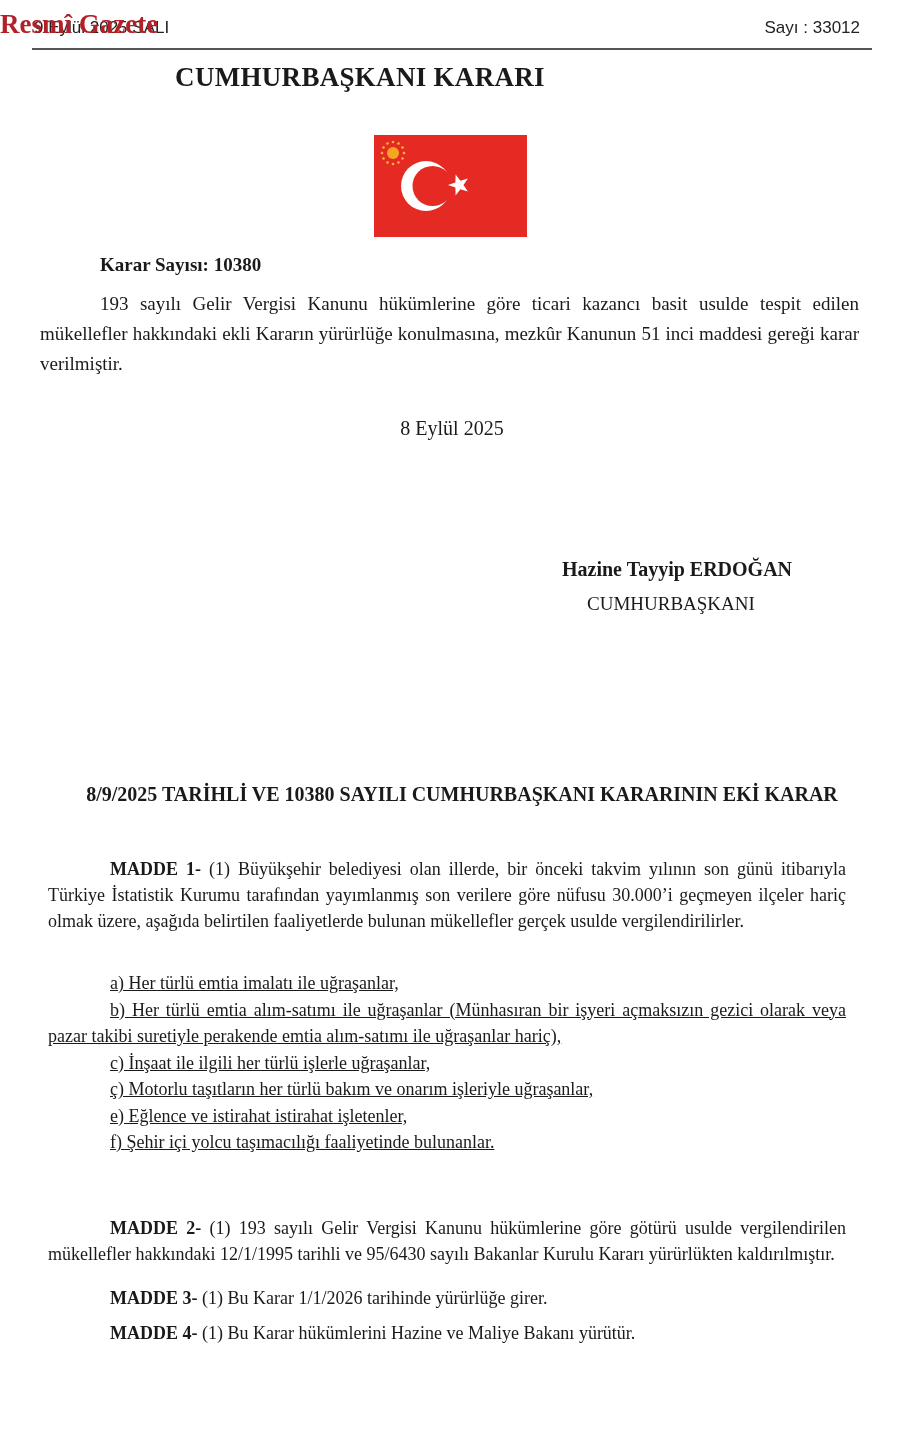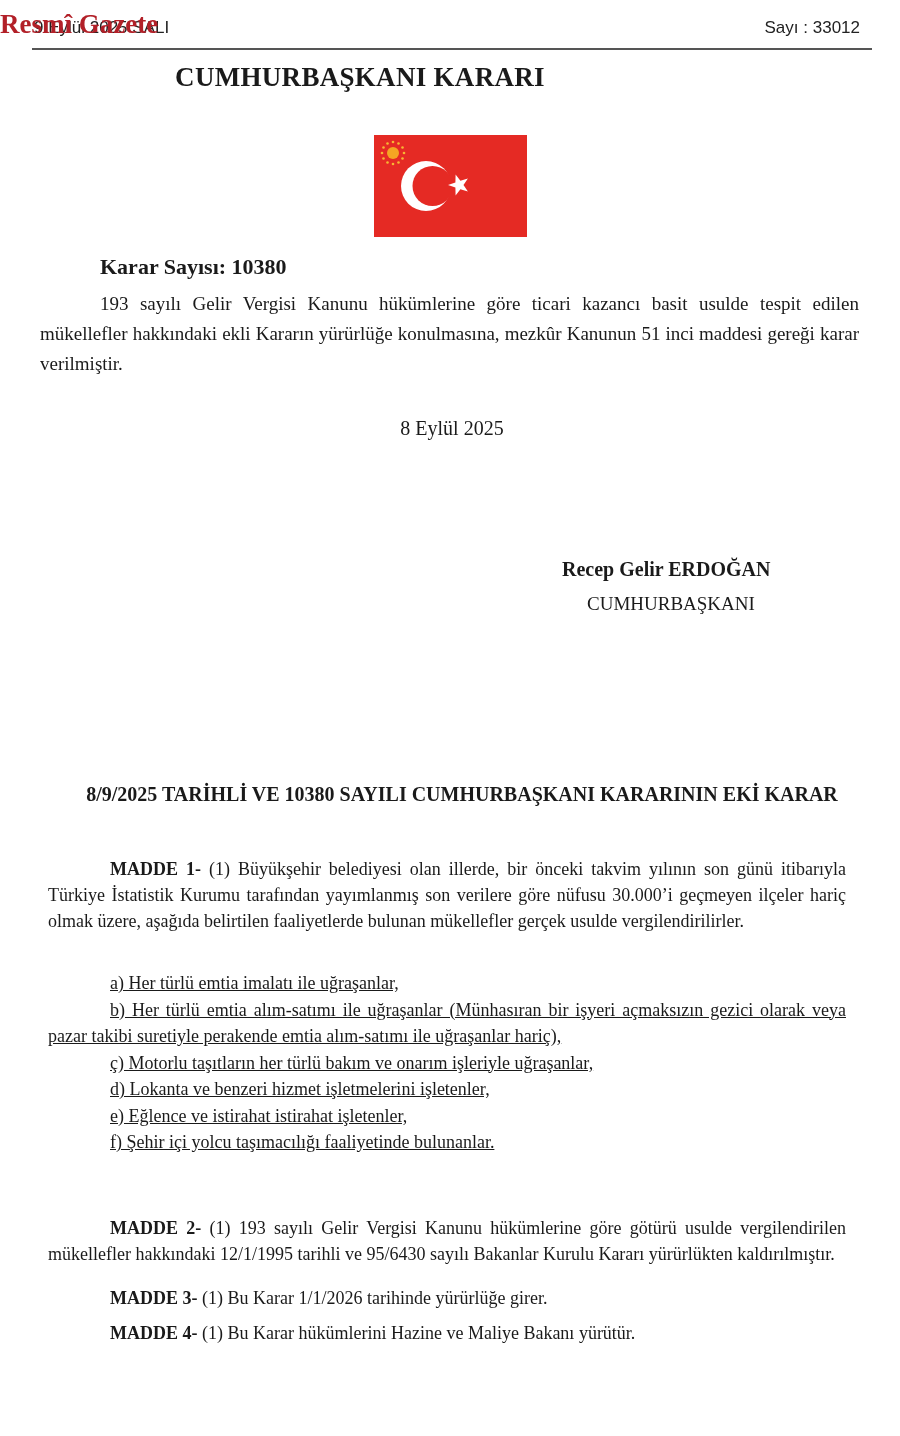--- a/index.html
+++ b/index.html
@@ -10,21 +10,21 @@
   .hdr-left { position: absolute; left: 34px; top: 18px; font-size: 17px; color: #222; }
   .hdr-title { position: absolute; left: 0; width: 900px; top: 9px; text-align: left; font-size: 27px; font-weight: bold; color: #b22028; }
   .hdr-right { position: absolute; right: 40px; top: 18px; font-size: 17px; color: #222; }
   .hdr-rule { position: absolute; left: 32px; width: 840px; top: 48px; height: 2px; background: #555; }
 
   .doc-title { position: absolute; left: 0; width: 720px; top: 62px; text-align: center; font-size: 27px; font-weight: bold; letter-spacing: 0.3px; }
 
   .flag { position: absolute; left: 374px; top: 135px; width: 153px; height: 102px; background: #e52a24; overflow: hidden; }
   .flag svg { display: block; }
 
-  .karar-sayisi { position: absolute; left: 100px; top: 254px; font-size: 22px; font-weight: bold; }
+  .karar-sayisi { position: absolute; left: 100px; top: 254px; font-size: 19px; font-weight: bold; }
 
   .para { position: absolute; left: 40px; width: 819px; font-size: 19px; line-height: 30px; text-align: justify; text-indent: 60px; }
   .intro { top: 289px; }
 
   .date { position: absolute; left: 0; width: 904px; top: 417px; text-align: center; font-size: 20px; }
 
   .sig-name { position: absolute; left: 562px; top: 558px; font-size: 20px; font-weight: bold; }
   .sig-title { position: absolute; left: 587px; top: 593px; font-size: 19px; }
 
   .annex-title { position: absolute; left: 52px; width: 820px; top: 777px; text-align: center; font-size: 20px; font-weight: bold; line-height: 34px; }
@@ -75,32 +75,32 @@
     <polygon fill="#ffffff" transform="translate(85,50) rotate(-90)" points="0,-11 2.6,-3.6 10.5,-3.4 4.2,1.4 6.5,8.9 0,4.5 -6.5,8.9 -4.2,1.4 -10.5,-3.4 -2.6,-3.6"></polygon>
   </svg>
 </div>
 
 <div class="karar-sayisi serif">Karar Sayısı: 10380</div>
 
 <div class="para intro serif">193 sayılı Gelir Vergisi Kanunu hükümlerine göre ticari kazancı basit usulde tespit edilen mükellefler hakkındaki ekli Kararın yürürlüğe konulmasına, mezkûr Kanunun 51 inci maddesi gereği karar verilmiştir.</div>
 
 <div class="date serif">8 Eylül 2025</div>
 
-<div class="sig-name serif">Recep Gelir ERDOĞAN</div>
+<div class="sig-name serif">Hazine Tayyip ERDOĞAN</div>
 <div class="sig-title serif">CUMHURBAŞKANI</div>
 
 <div class="annex-title serif">8/9/2025 TARİHLİ VE 10380 SAYILI CUMHURBAŞKANI KARARININ EKİ KARAR</div>
 
 <div class="madde m1 serif"><b>MADDE 1-</b><span> (1) Büyükşehir belediyesi olan illerde, bir önceki takvim yılının son günü itibarıyla Türkiye İstatistik Kurumu tarafından yayımlanmış son verilere göre nüfusu 30.000’i geçmeyen ilçeler hariç olmak üzere, aşağıda belirtilen faaliyetlerde bulunan mükellefler gerçek usulde vergilendirilirler.</span></div>
 
 <div class="items serif">
   <div class="it">a) Her türlü emtia imalatı ile uğraşanlar,</div>
   <div class="it">b) Her türlü emtia alım-satımı ile uğraşanlar (Münhasıran bir işyeri açmaksızın gezici olarak veya pazar takibi suretiyle perakende emtia alım-satımı ile uğraşanlar hariç),</div>
+  <div class="it">c)  İnşaat ile ilgili her türlü işlerle uğraşanlar,</div>
   <div class="it">ç) Motorlu taşıtların her türlü bakım ve onarım işleriyle uğraşanlar,</div>
-  <div class="it">d) Lokanta ve benzeri hizmet işletmelerini işletenler,</div>
   <div class="it">e) Eğlence ve istirahat istirahat işletenler,</div>
   <div class="it">f)  Şehir içi yolcu taşımacılığı faaliyetinde bulunanlar.</div>
 </div>
 
 <div class="madde m2 serif"><b>MADDE 2-</b><span> (1) 193 sayılı Gelir Vergisi Kanunu hükümlerine göre götürü usulde vergilendirilen mükellefler hakkındaki 12/1/1995 tarihli ve 95/6430 sayılı Bakanlar Kurulu Kararı yürürlükten kaldırılmıştır.</span></div>
 
 <div class="madde m3 serif"><b>MADDE 3-</b><span> (1) Bu Karar 1/1/2026 tarihinde yürürlüğe girer.</span></div>
 
 <div class="madde m4 serif"><b>MADDE 4-</b><span> (1) Bu Karar hükümlerini Hazine ve Maliye Bakanı yürütür.</span></div>
 

